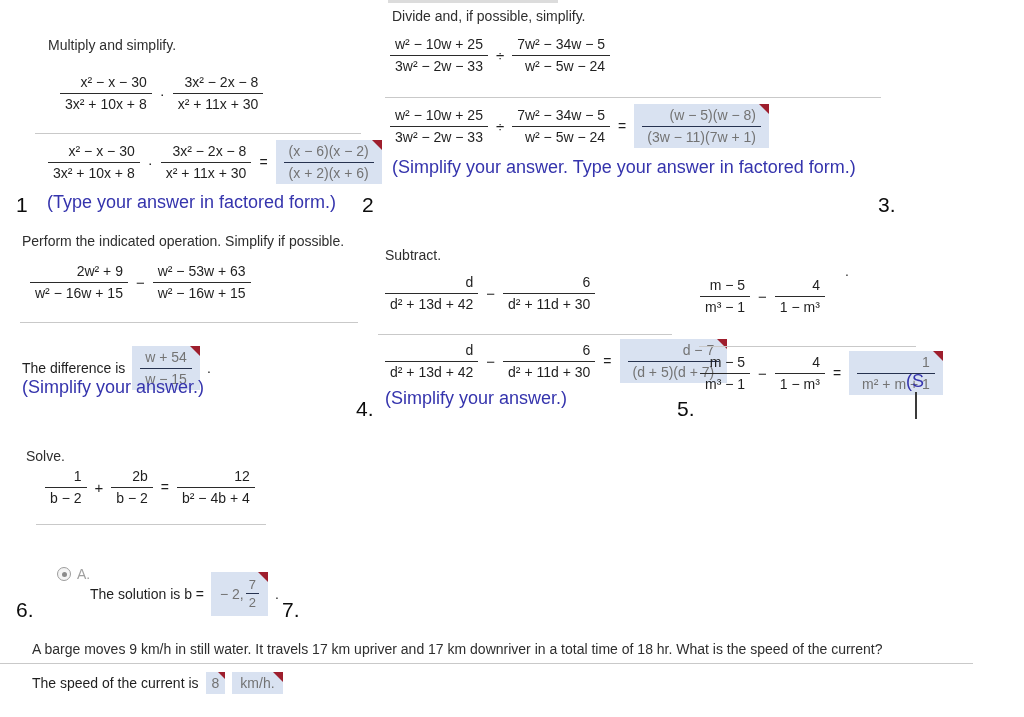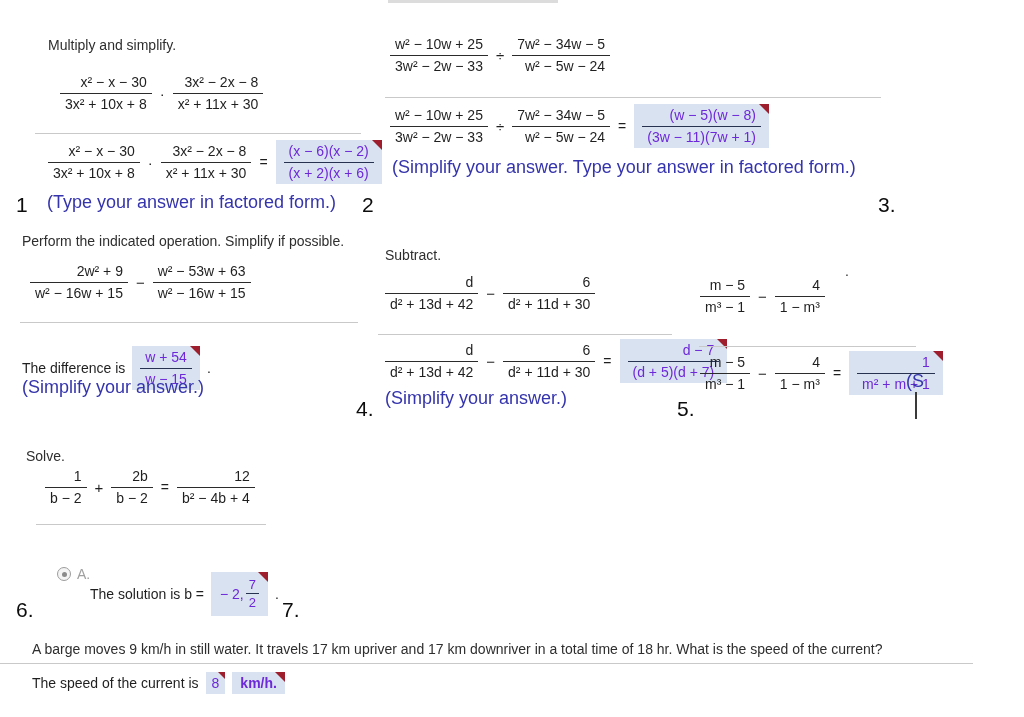--- a/index.html
+++ b/index.html
@@ -8,21 +8,21 @@
   .instr{position:absolute;font-size:14px;color:#2e2e2e;white-space:nowrap;}
   .note{position:absolute;font-size:18px;color:#3534ad;white-space:nowrap;}
   .plabel{position:absolute;font-size:21px;color:#0c0c0c;}
   .hline{position:absolute;height:1px;background:#c9c9c9;}
   .mrow{position:absolute;display:flex;align-items:center;gap:7px;font-size:14px;color:#1f1f1f;white-space:nowrap;}
   .frac{display:inline-block;text-align:right;vertical-align:middle;line-height:1.18;}
   .frac .num{display:block;padding:0 5px 2px;border-bottom:1.4px solid #2b2b2b;}
   .frac .den{display:block;padding:2px 5px 0;}
   .op{padding:0 1px;font-size:15px;}
   .eq{padding:0 1px;}
-  .ansbox{position:relative;background:#d9e2f1;padding:3px 8px;display:inline-flex;align-items:center;color:#6d28d9;}
+  .ansbox{position:relative;background:#d9e2f1;padding:3px 8px;display:inline-flex;align-items:center;color:#737373;}
   .ansbox .frac .num{border-bottom-color:#26324f;}
   .flag{position:absolute;top:0;right:0;width:0;height:0;border-left:10px solid transparent;border-top:10px solid #9e1e2d;}
   .radio{width:12px;height:12px;border-radius:50%;border:1.5px solid #9d9d9d;display:inline-flex;
          align-items:center;justify-content:center;background:#f4f4f4;}
   .radio-dot{width:5px;height:5px;border-radius:50%;background:#8a8a8a;}
   .choice-label{color:#a0a0a0;font-size:14px;}
   .cursor{position:absolute;width:1.5px;height:27px;background:#3a3a3a;}
   .sliver{position:absolute;background:#dcdcdc;}
   .suffix{font-size:14px;color:#1f1f1f;}
   .prose{position:absolute;font-size:14px;color:#2e2e2e;white-space:nowrap;}
@@ -66,20 +66,21 @@
         <span class="num">(x − 6)(x − 2)</span>
         <span class="den">(x + 2)(x + 6)</span>
       </span>
       <span class="flag"></span>
     </span>
   </div>
 
   <div class="note" style="left:47px;top:192px;">(Type your answer in factored form.)</div>
   <div class="plabel" style="left:16px;top:193px;">1</div>
 
+  <div class="instr" style="left:392px;top:8px;">Divide and, if possible, simplify.</div>
 
   <div class="mrow" style="left:390px;top:36px;">
     <span class="frac">
       <span class="num">w² − 10w + 25</span>
       <span class="den">3w² − 2w − 33</span>
     </span>
     <span class="op">÷</span>
     <span class="frac">
       <span class="num">7w² − 34w − 5</span>
       <span class="den">w² − 5w − 24</span>
@@ -269,19 +270,19 @@
   <div class="prose" style="left:32px;top:641px;">A barge moves 9 km/h in still water. It travels 17 km upriver and 17 km downriver in a total time of 18 hr. What is the speed of the current?</div>
 
   <div class="hline" style="left:0;top:663px;width:973px;"></div>
 
   <div class="mrow" style="left:32px;top:672px;">
     <span>The speed of the current is</span>
     <span class="ansbox" style="padding:3px 6px;">
       <span>8</span>
       <span class="flag" style="border-left-width:7px;border-top-width:7px;"></span>
     </span>
-    <span class="ansbox" style="padding:3px 8px;font-weight:bold;">
+    <span class="ansbox" style="padding:3px 8px;">
       <span>km/h.</span>
       <span class="flag"></span>
     </span>
   </div>
 
 </div>
 
 </body></html>

